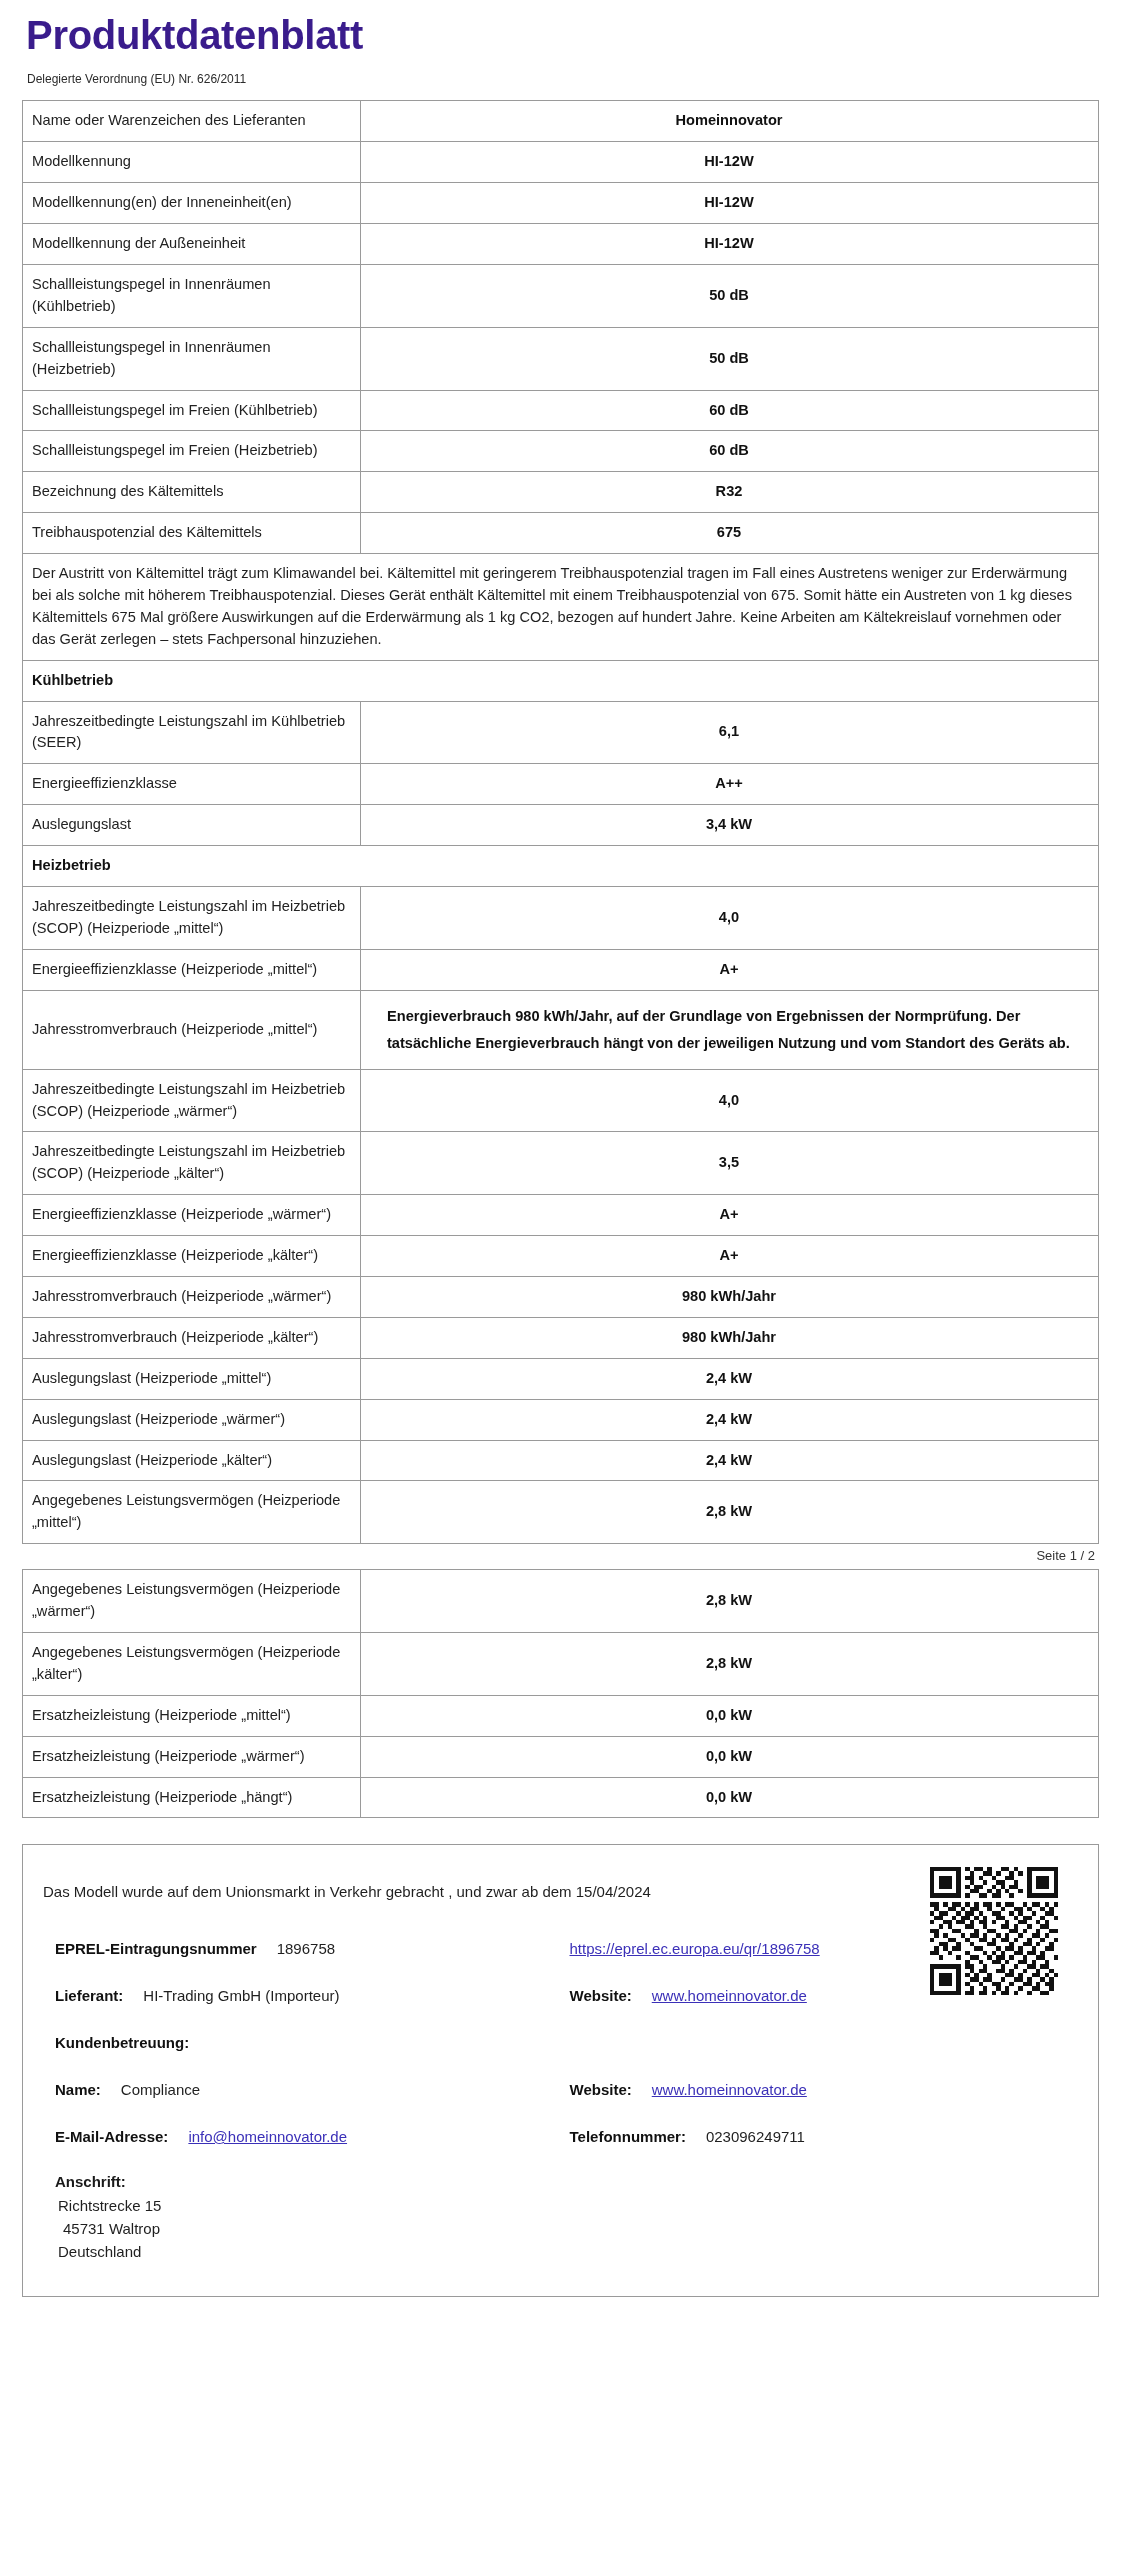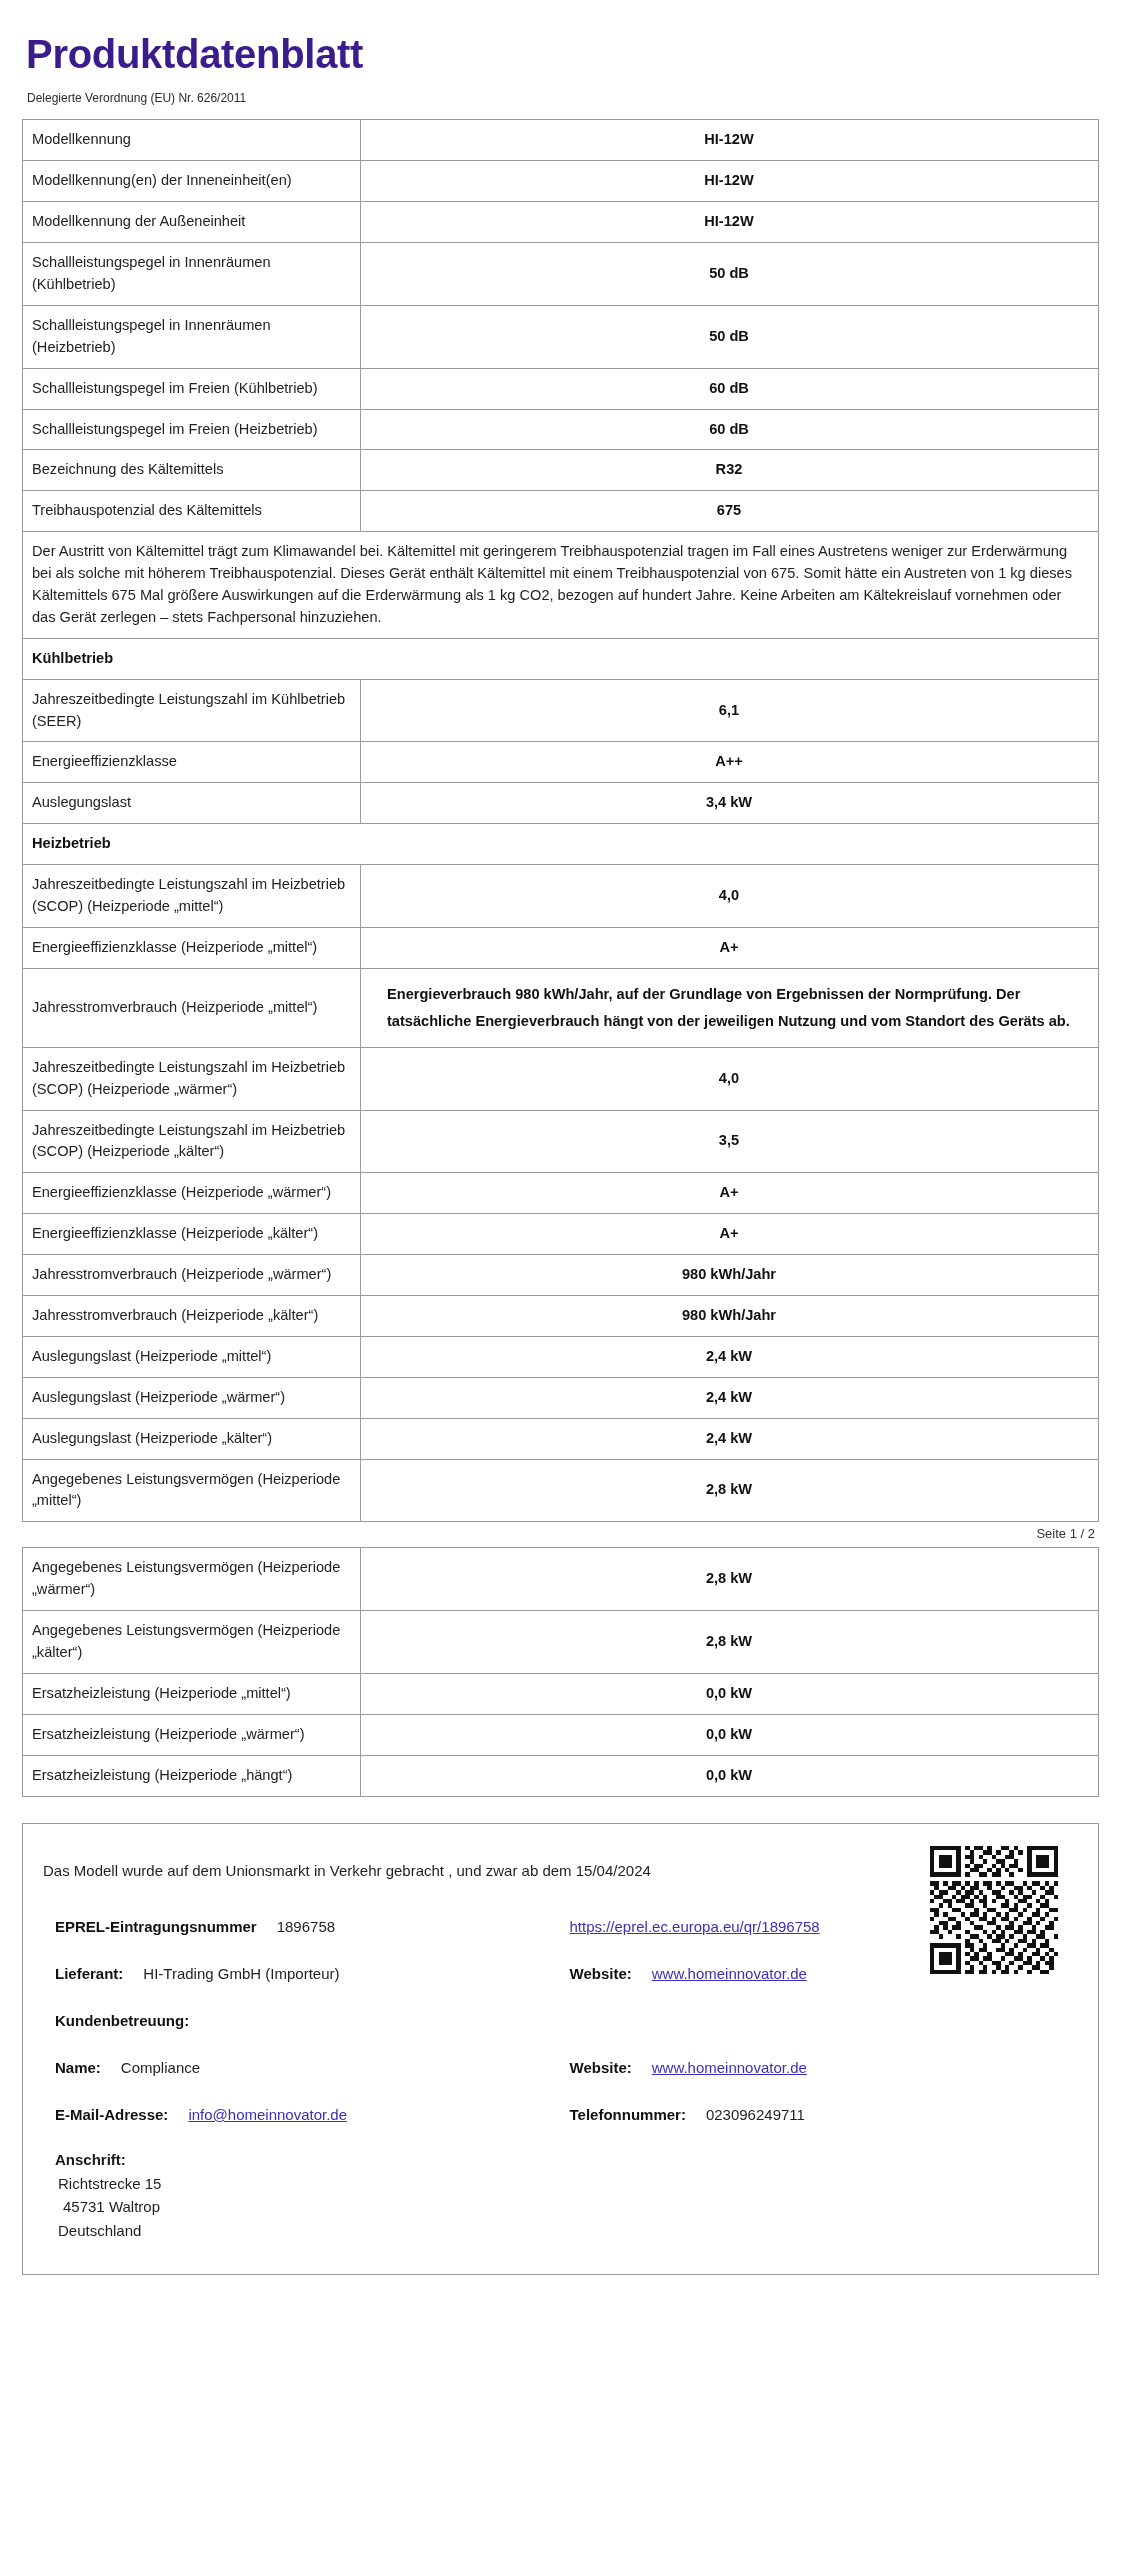--- a/index.html
+++ b/index.html
@@ -10,21 +10,21 @@
   }
   body {
     width: 1121px;
     font-family: "Liberation Sans", "DejaVu Sans", sans-serif;
     color: #1a1a1a;
     -webkit-font-smoothing: antialiased;
   }
   .page {
     width: 1121px;
     box-sizing: border-box;
-    padding: 29px 22px 10px 22px;
+    padding: 10px 22px 10px 22px;
   }
 
   
   .doc-title {
     font-size: 40px;
     font-weight: bold;
     color: #3a1c8c;
     letter-spacing: -0.3px;
     line-height: 1.05;
     margin: 4px 0 0 4px;
@@ -143,20 +143,24 @@
 </head>
 <body>
 
 <div class="page">
 
   <h1 class="doc-title">Produktdatenblatt</h1>
   <div class="doc-subtitle">Delegierte Verordnung (EU) Nr. 626/2011</div>
 
   <table class="spec">
     <tbody>
+      <tr>
+        <td class="label">Name oder Warenzeichen des Lieferanten</td>
+        <td class="value">Homeinnovator</td>
+      </tr>
       <tr>
         <td class="label">Modellkennung</td>
         <td class="value">HI-12W</td>
       </tr>
       <tr>
         <td class="label">Modellkennung(en) der Inneneinheit(en)</td>
         <td class="value">HI-12W</td>
       </tr>
       <tr>
         <td class="label">Modellkennung der Außeneinheit</td>

